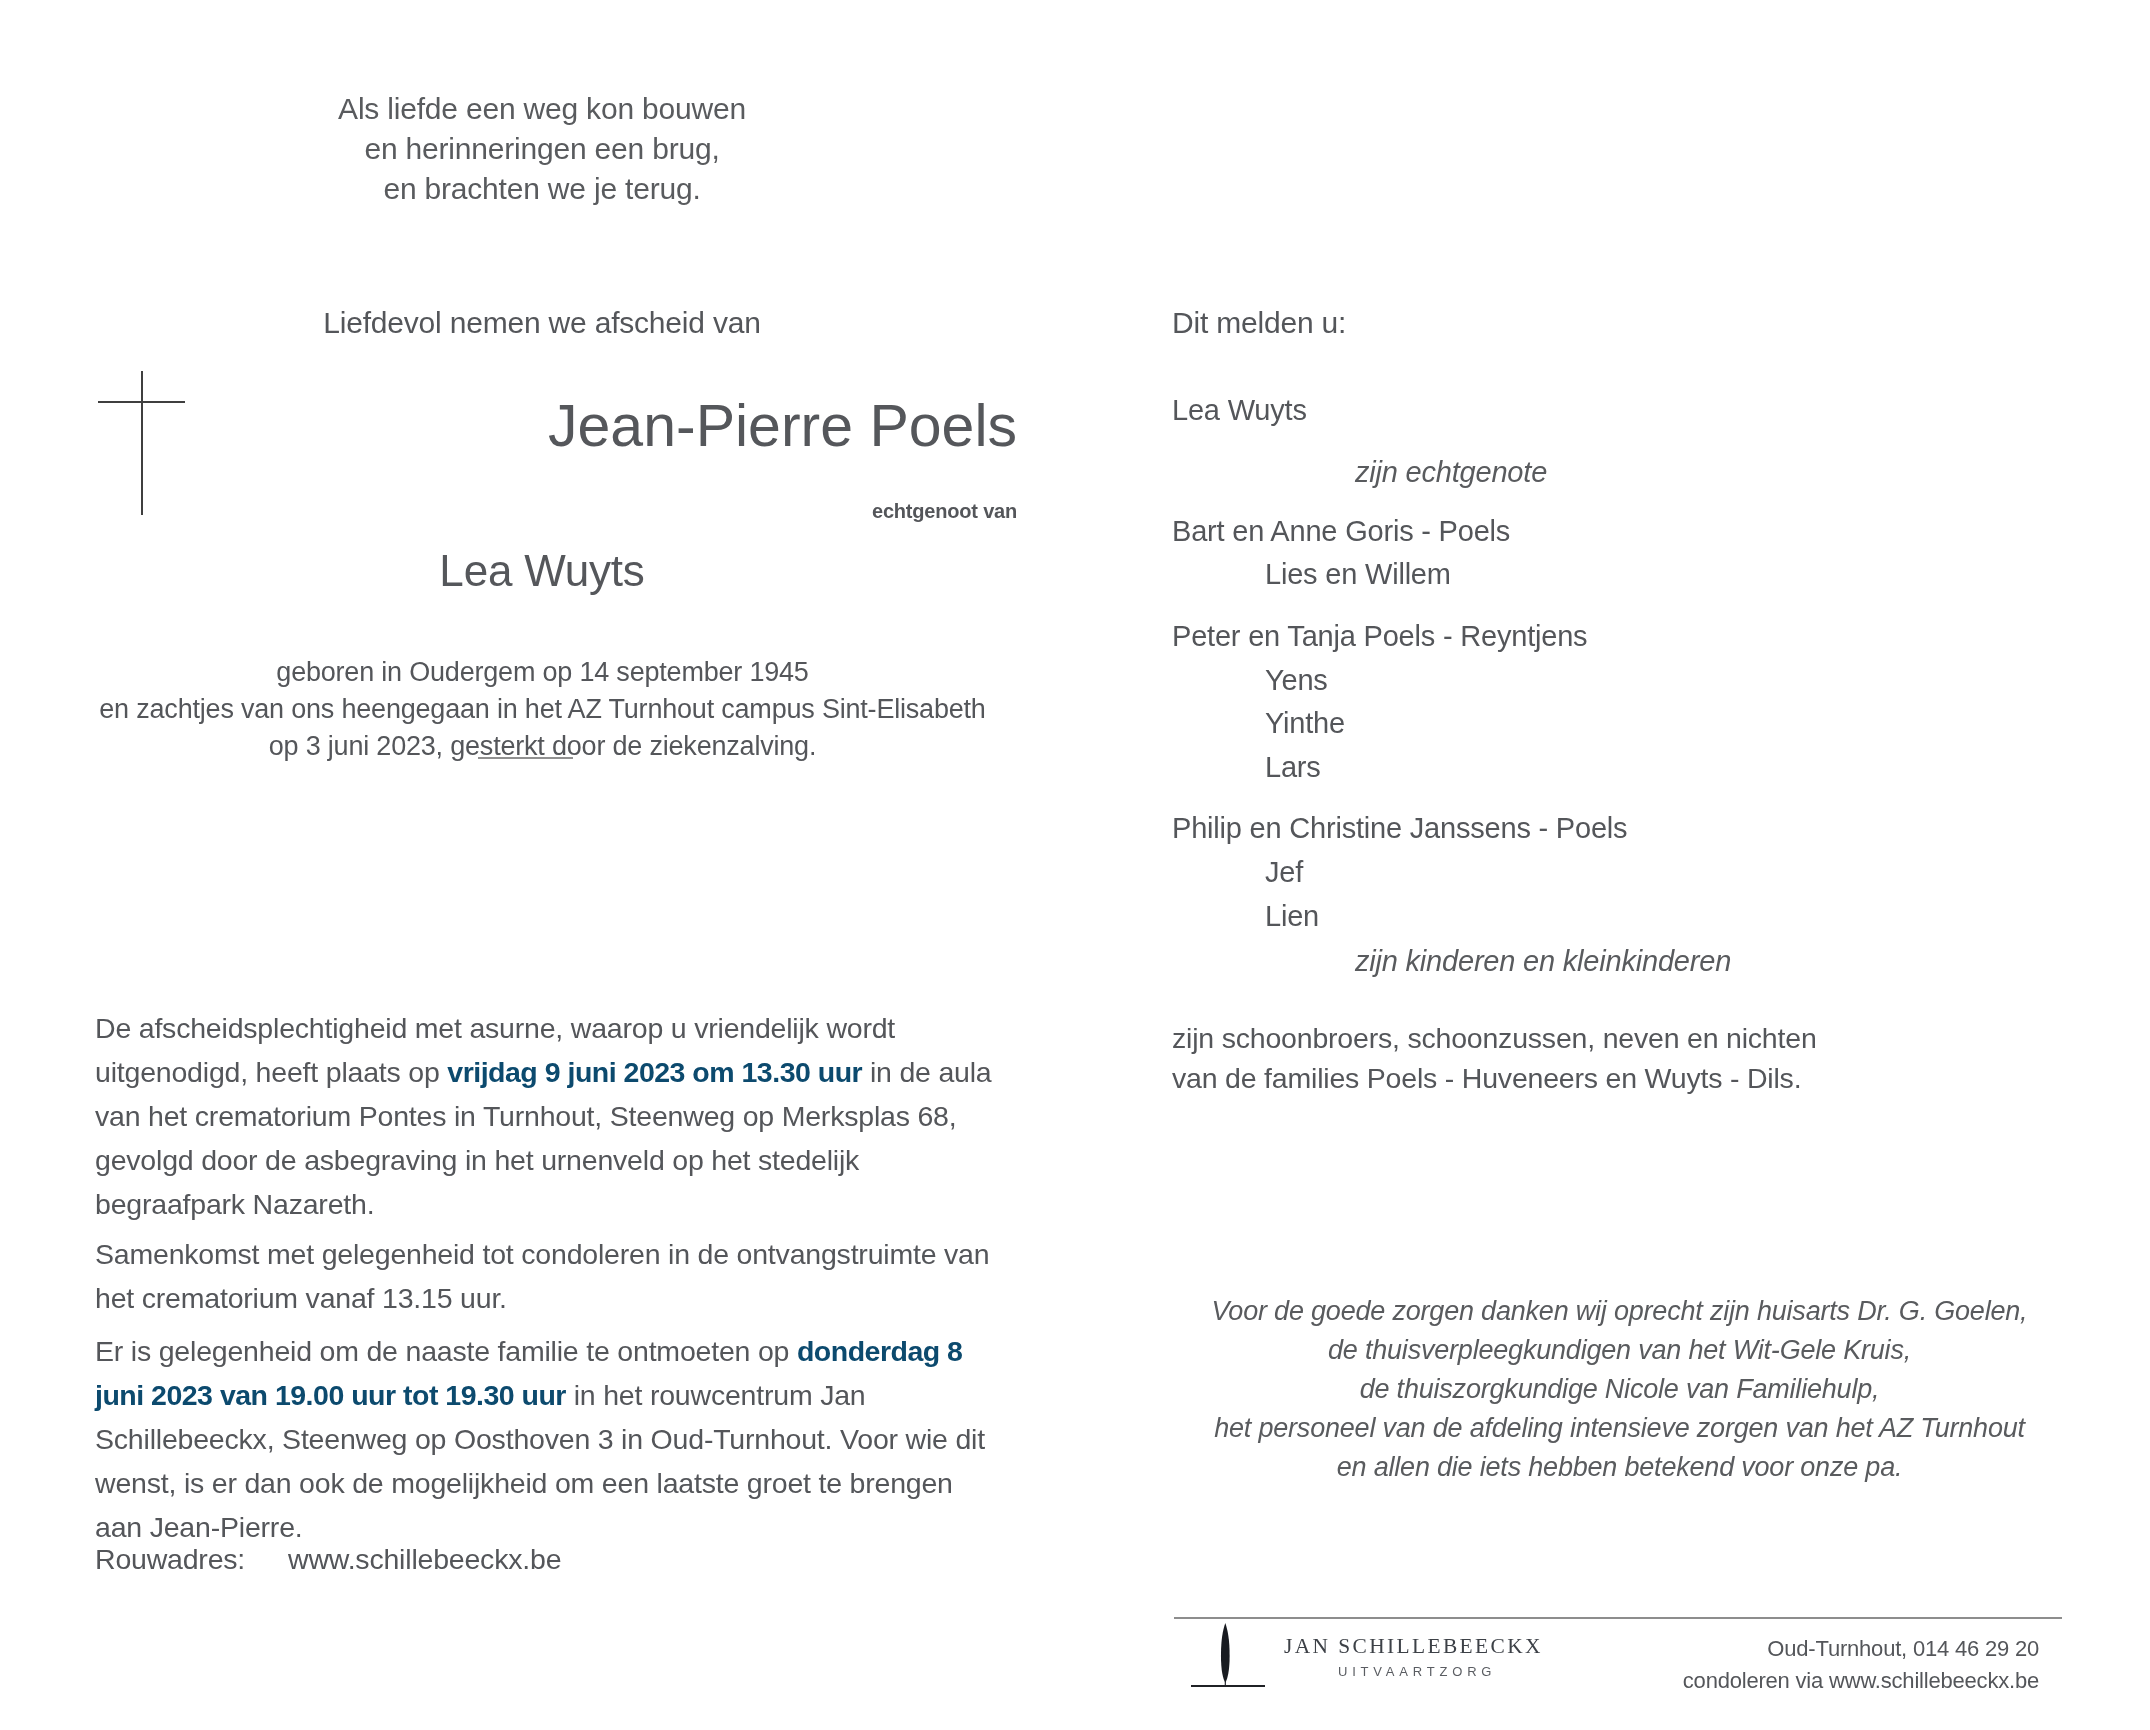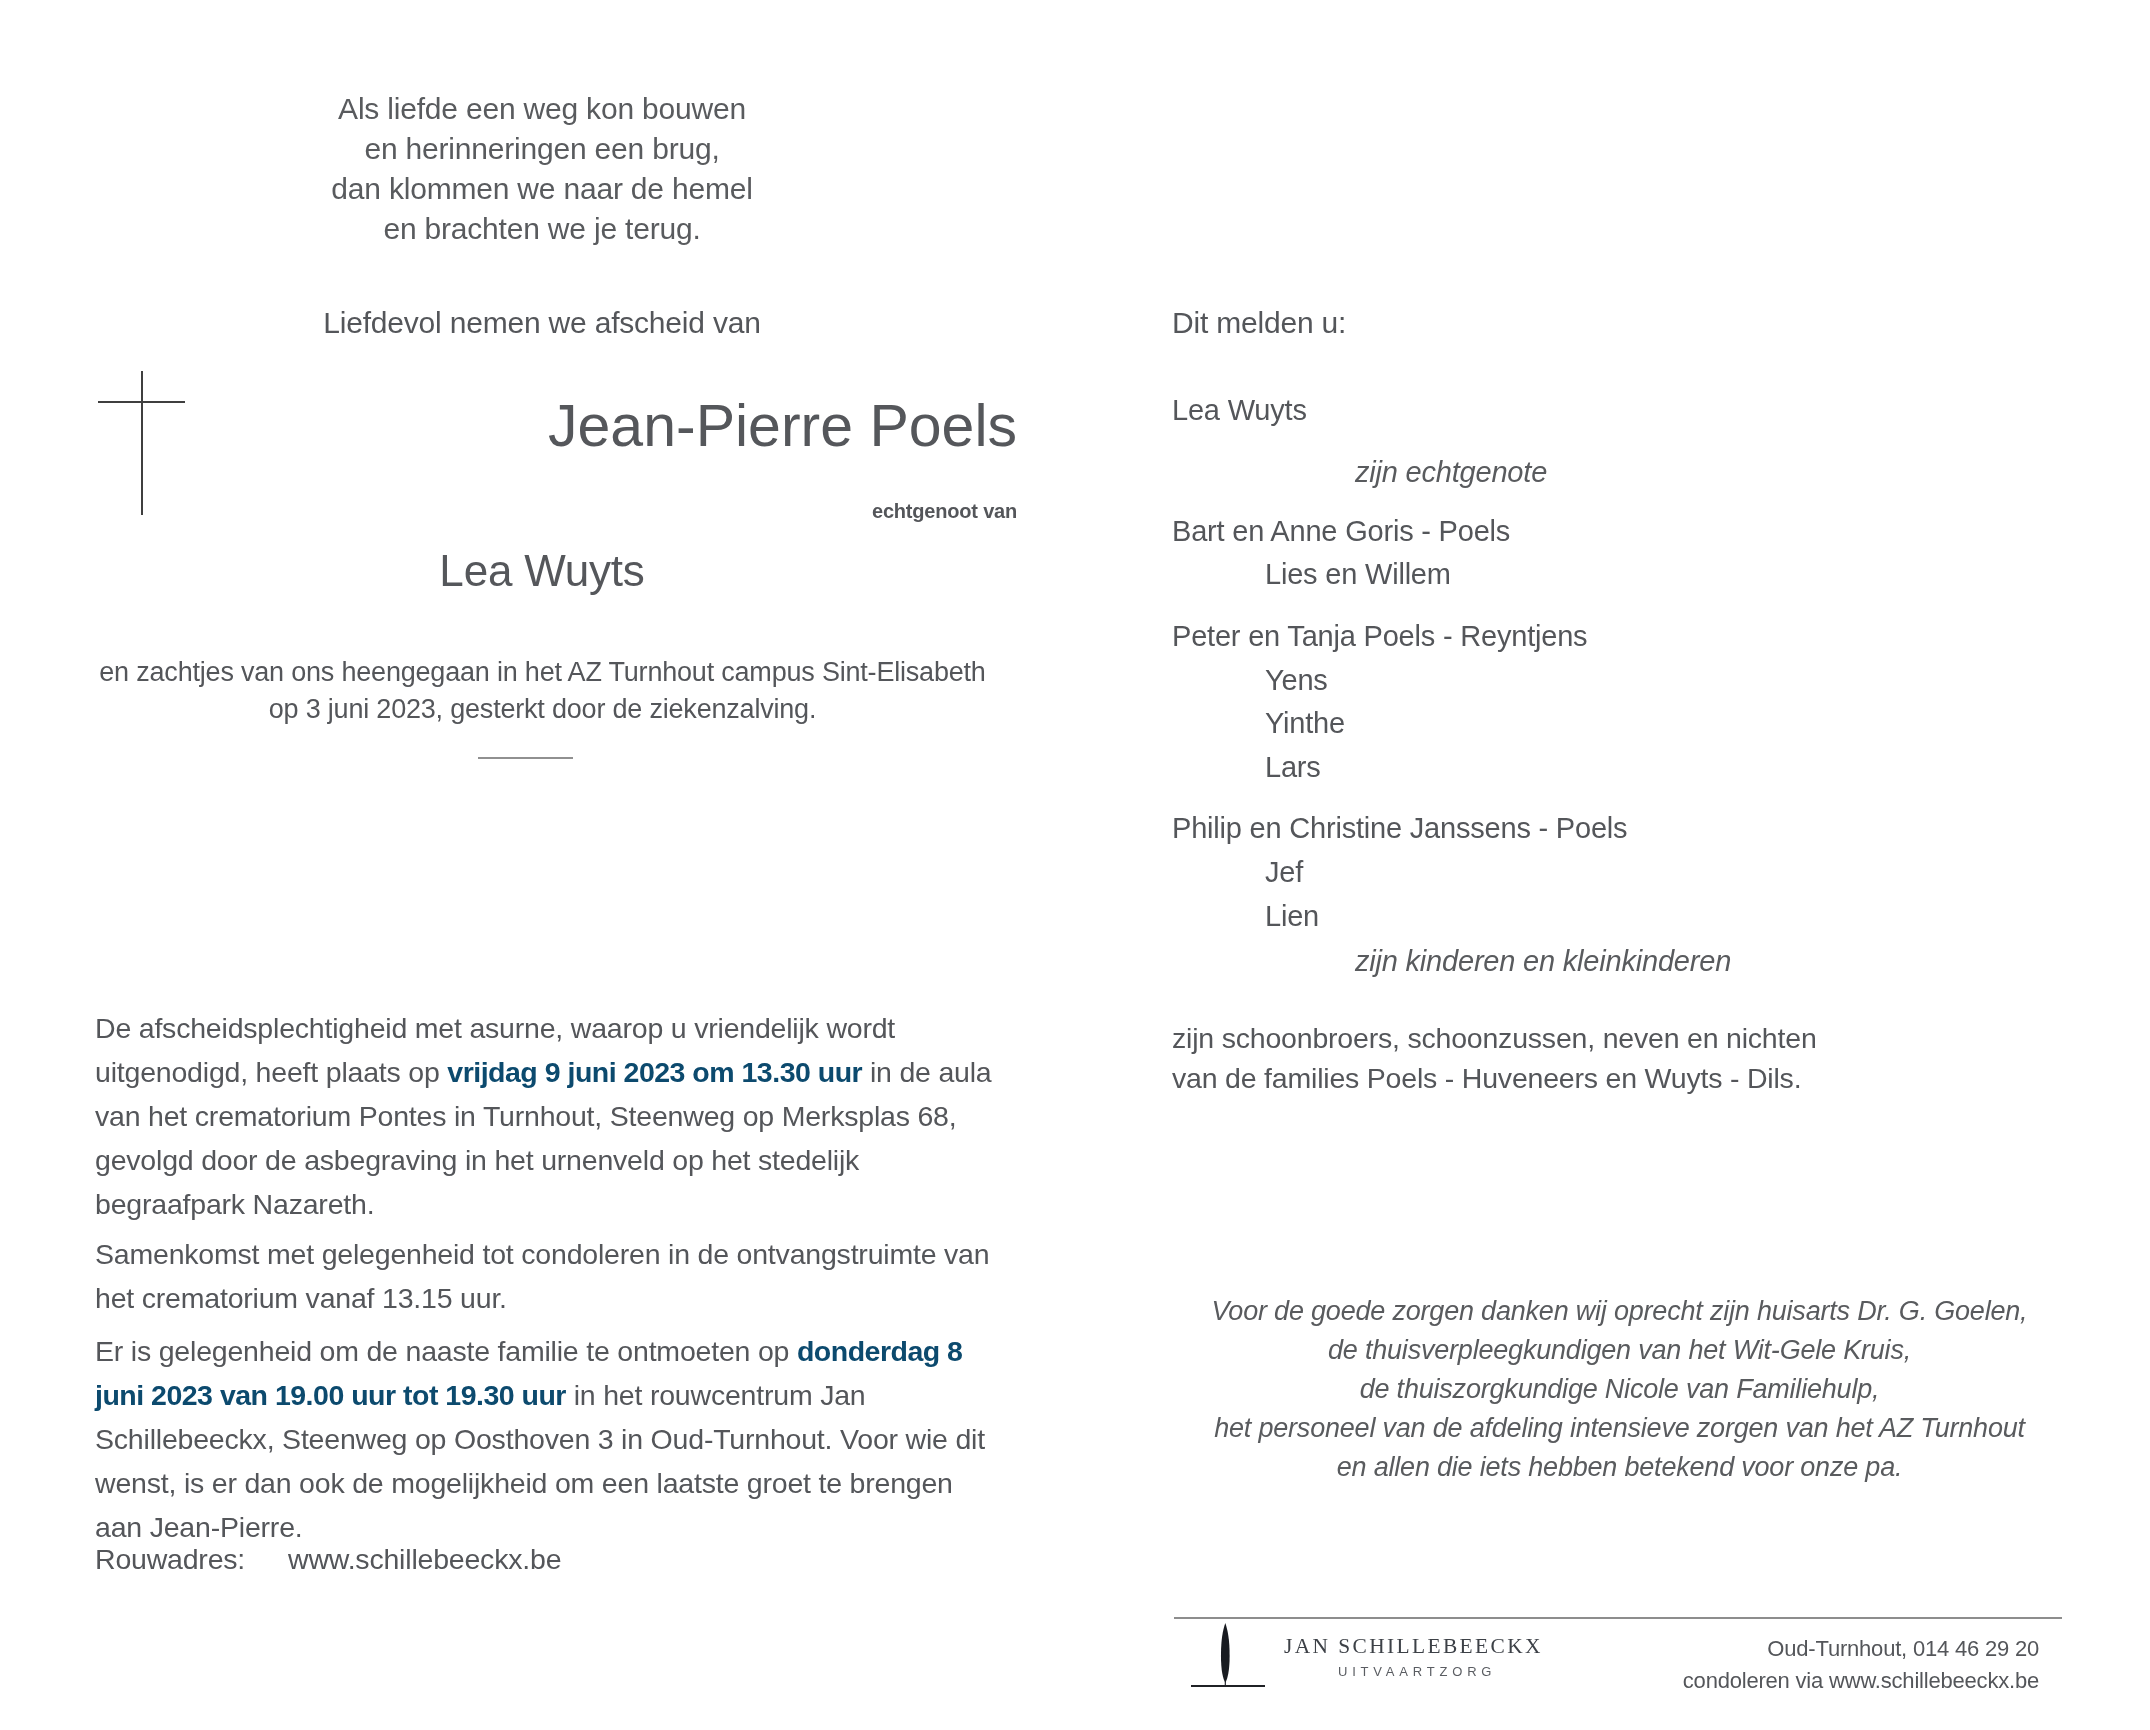--- a/index.html
+++ b/index.html
@@ -87,36 +87,36 @@
   }
 </style>
 </head>
 <body>
 
 <div class="sheet">
 
   <div class="abs poem">
     <div>Als liefde een weg kon bouwen</div>
     <div>en herinneringen een brug,</div>
-    <div>dan klommen we naar de hemel</div>
     <div>en brachten we je terug.</div>
   </div>
 
   <div class="abs intro-line">Liefdevol nemen we afscheid van</div>
 
   <div>
     <div class="abs cross-v"></div>
     <div class="abs cross-h"></div>
   </div>
 
   <div class="abs deceased-name">Jean-Pierre Poels</div>
   <div class="abs relation">echtgenoot van</div>
   <div class="abs spouse-name">Lea Wuyts</div>
 
   <div class="abs life-dates">
+    <div>geboren in Oudergem op 14 september 1945</div>
     <div>en zachtjes van ons heengegaan in het AZ Turnhout campus Sint-Elisabeth</div>
     <div>op 3 juni 2023, gesterkt door de ziekenzalving.</div>
   </div>
 
   <div class="abs bio-divider"></div>
 
   <div class="abs para para-ceremony"><span>De afscheidsplechtigheid met asurne, waarop u vriendelijk wordt uitgenodigd, heeft plaats op </span><span class="emph">vrijdag 9 juni 2023 om 13.30 uur</span><span> in de aula van het crematorium Pontes in Turnhout, Steenweg op Merksplas 68, gevolgd door de asbegraving in het urnenveld op het stedelijk begraafpark Nazareth.</span></div>
 
   <div class="abs para para-condolences">Samenkomst met gelegenheid tot condoleren in de ontvangstruimte van het crematorium vanaf 13.15 uur.</div>
 

